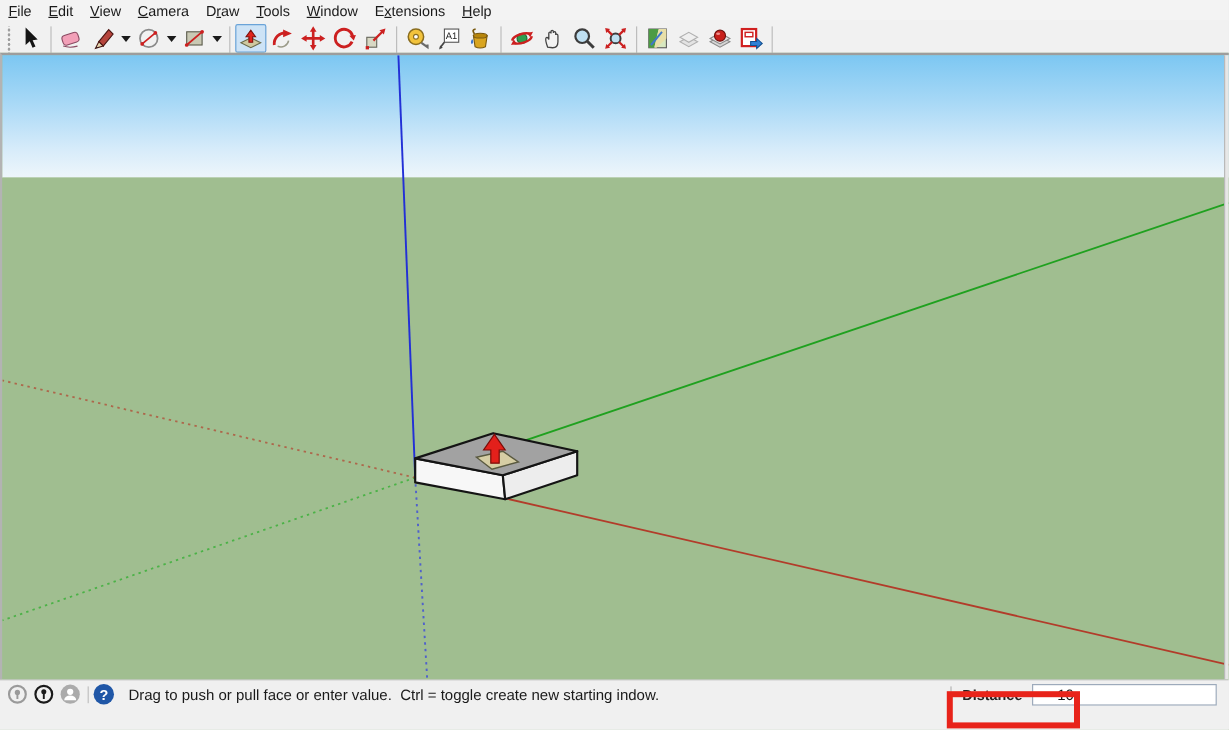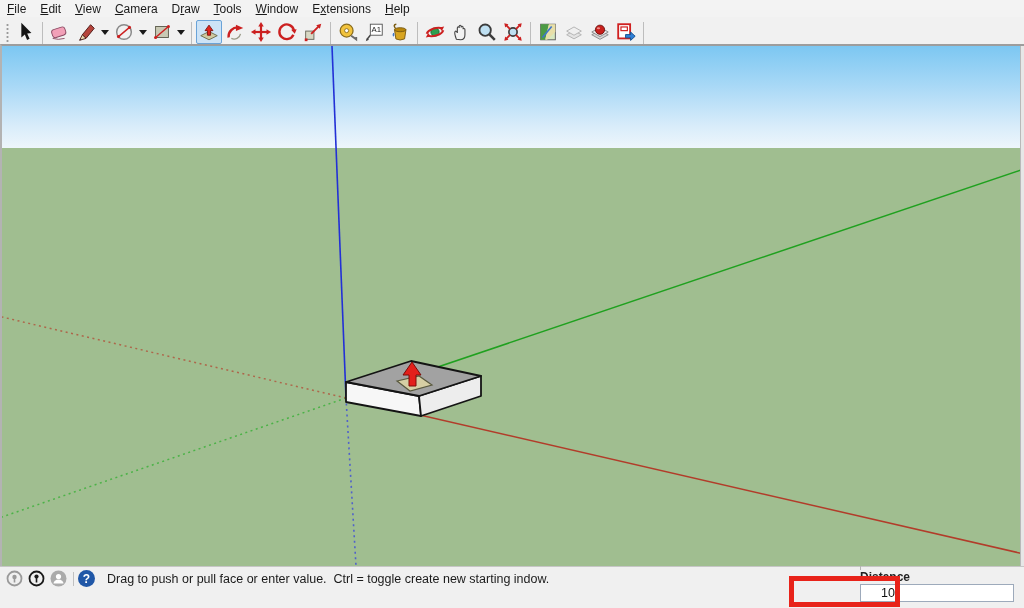--- a/index.html
+++ b/index.html
@@ -52,21 +52,21 @@
 
   
   #statusbar { height:24px; display:flex; align-items:center; background:#f0f0f0;
     border-top:1px solid #c6c6c6; padding:0 6px; }
   .sicon { width:17px; height:17px; margin-right:5px; }
   .ssep { width:1px; height:14px; background:#c0c0c0; margin:0 4px 0 1px; }
   #help-badge { width:17px; height:17px; border-radius:50%; background:#2057a7; color:#fff;
     font-size:12px; font-weight:bold; display:flex; align-items:center; justify-content:center;
     margin-right:12px; }
   #status-hint { font-size:12.5px; color:#1a1a1a; white-space:pre; }
-  #measure { margin-left:auto; display:flex; align-items:flex-start;flex-direction:column; }
+  #measure { margin-left:auto; display:flex; align-items:center; }
   #measure-sep { width:1px; height:14px; background:#b5b5b5; margin-right:9px; }
   #measure-label { font-size:12px; font-weight:bold; color:#222; margin-right:8px; }
   #measure-input { width:154px; height:18px; border:1px solid #9daabb; background:#fff;
     font-family:"Liberation Sans", sans-serif; font-size:12.5px; color:#111; padding:0 20px; margin-right:4px; }
 
   
   #annotation-highlight { position:absolute; left:789px; top:576px; width:111px; height:31px;
     border:5px solid #e8231a; z-index:50; pointer-events:none; }
 </style>
 </head>

